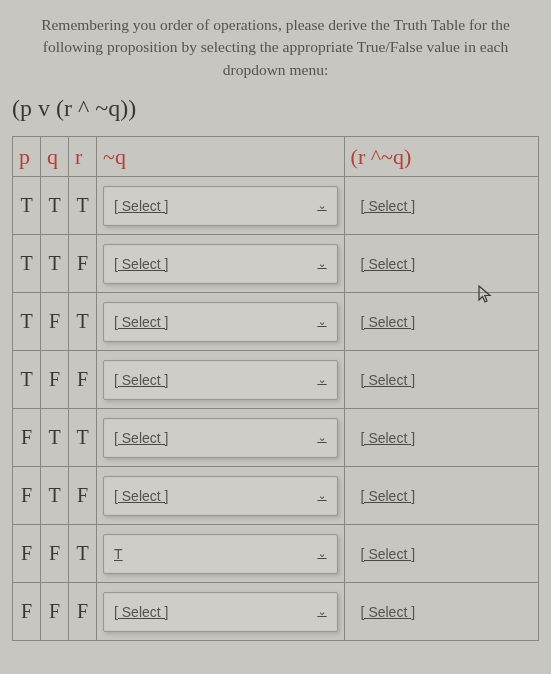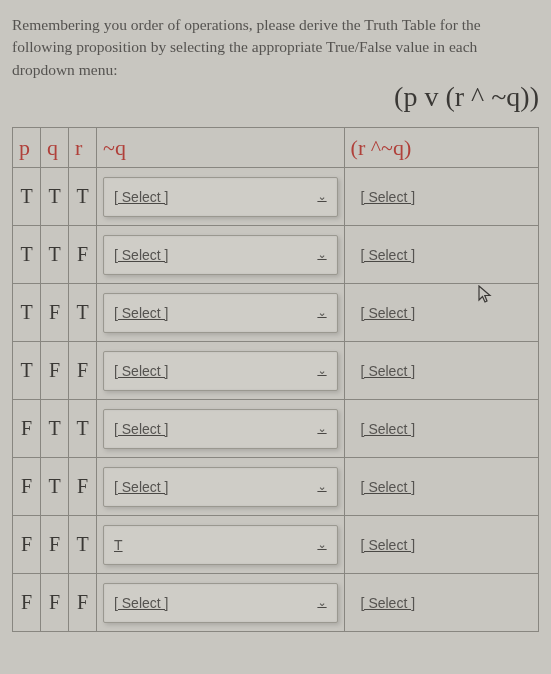--- a/index.html
+++ b/index.html
@@ -9,29 +9,30 @@
     background: #c8c6c0;
     font-family: Georgia, 'Times New Roman', serif;
     color: #4a4845;
     padding: 14px 12px;
     overflow: hidden;
     position: relative;
   }
   .instructions {
     font-size: 15.5px;
     line-height: 1.45;
-    color: #555350;
+    margin-bottom: 14px;
+    color: #555350;
+    text-align: center;
   }
   .proposition {
-    font-size: 28px;
+    font-size: 24px;
     font-weight: 400;
     margin-bottom: 14px;
     color: #3a3835;
     font-family: Georgia, serif;
-    text-align: right;
   }
   table {
     border-collapse: collapse;
     width: 100%;
     background: #c8c6c0;
   }
   th, td {
     border: 1px solid #888680;
     vertical-align: middle;
     text-align: left;

